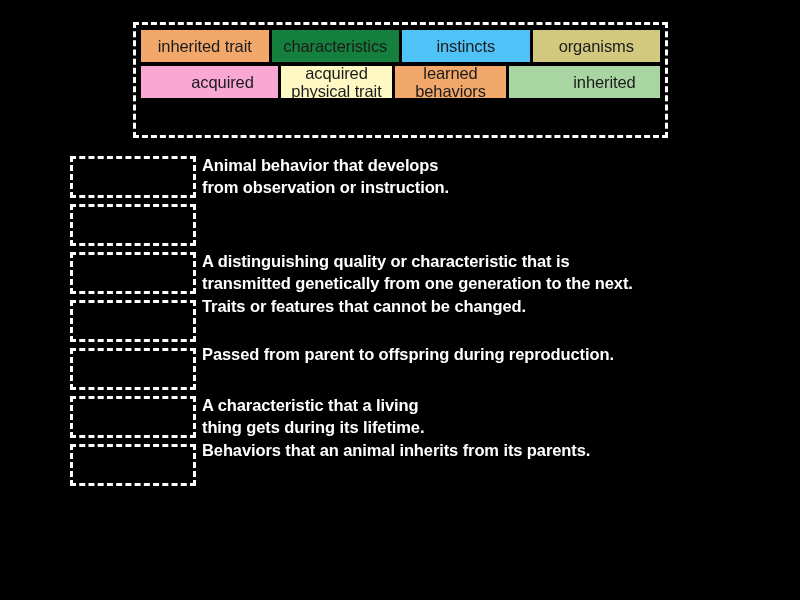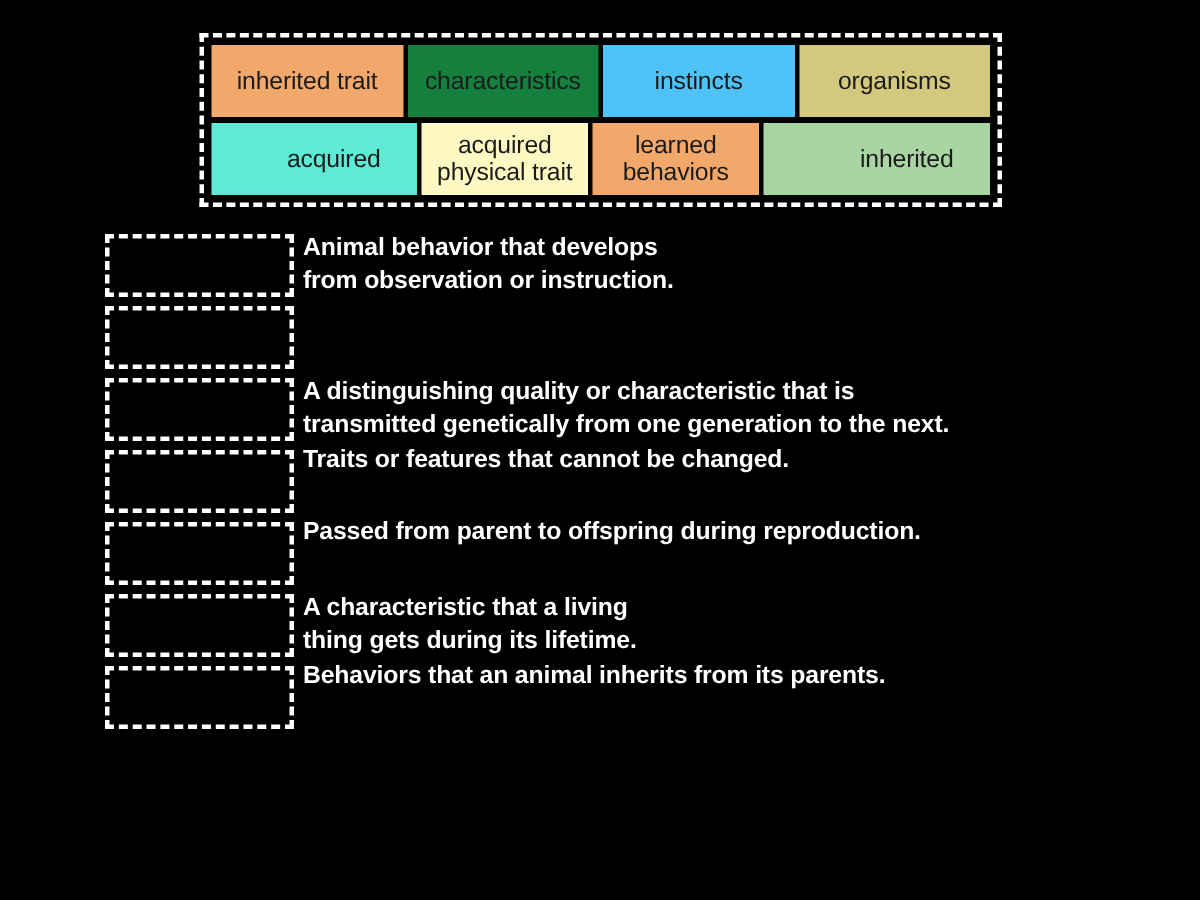--- a/index.html
+++ b/index.html
@@ -24,21 +24,21 @@
     top: 22px;
     width: 535px;
     height: 116px;
     box-sizing: border-box;
     border: 3px dashed #ffffff;
     background: #000000;
     padding: 5px;
   }
   .tile-row {
     display: flex;
-    height: 48px;
+    height: 32px;
     gap: 3px;
   }
   .tile-row + .tile-row {
     margin-top: 4px;
   }
   .tile {
     flex: 1 1 0;
     display: flex;
     align-items: center;
     justify-content: center;
@@ -101,21 +101,21 @@
 <body>
 
 <div id="tile-bank">
   <div class="tile-row">
     <div class="tile" style="background-color: rgb(242, 168, 107);">inherited trait</div>
     <div class="tile" style="background-color: #15803d;">characteristics</div>
     <div class="tile" style="background-color: rgb(79, 195, 247);">instincts</div>
     <div class="tile" style="background-color: rgb(210, 201, 126); text-align: right;">organisms</div>
   </div>
   <div class="tile-row">
-    <div class="tile" style="background-color: #5eead4; padding-left: 30px;">acquired</div>
+    <div class="tile" style="background-color: #f9a8d4; padding-left: 30px;">acquired</div>
     <div class="tile" style="background-color: #fef9c3;">acquired
 physical trait</div>
     <div class="tile" style="background-color: rgb(242, 168, 107);">learned
 behaviors</div>
     <div class="tile" style="background-color: rgb(168, 213, 162); padding-left: 44px;">inherited</div>
   </div>
 </div>
 
 <div id="answer-list">
 

